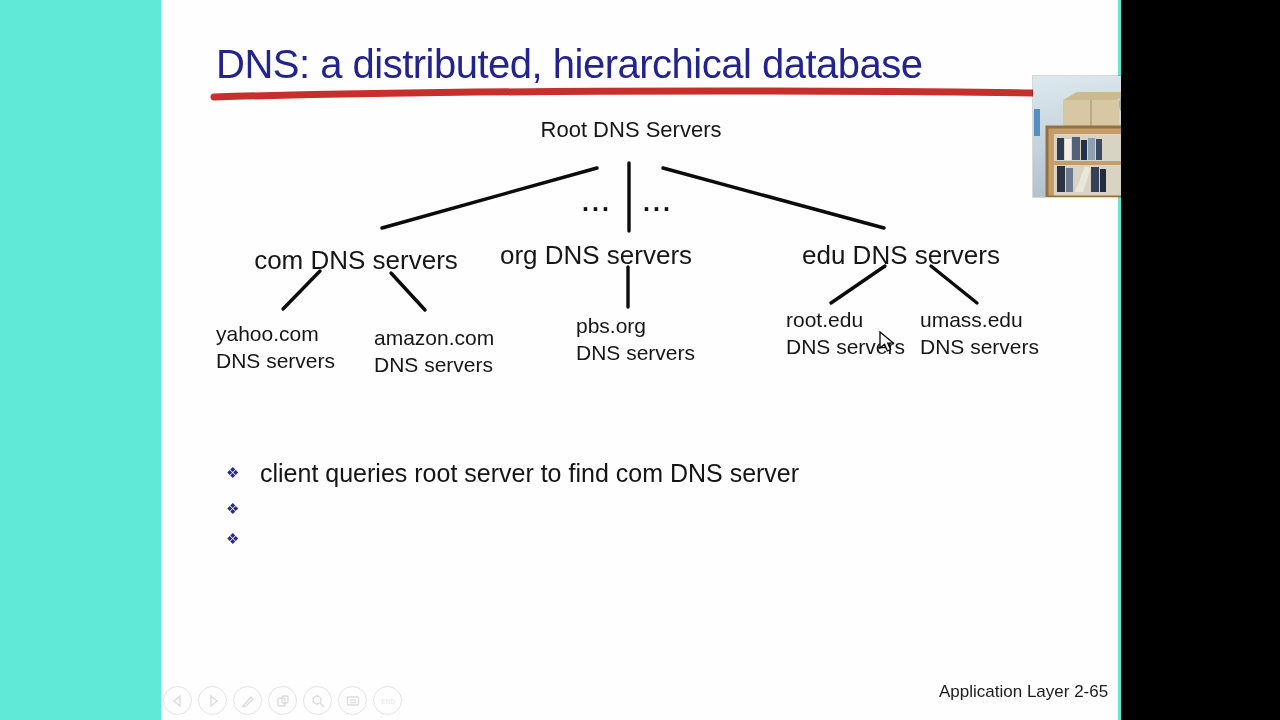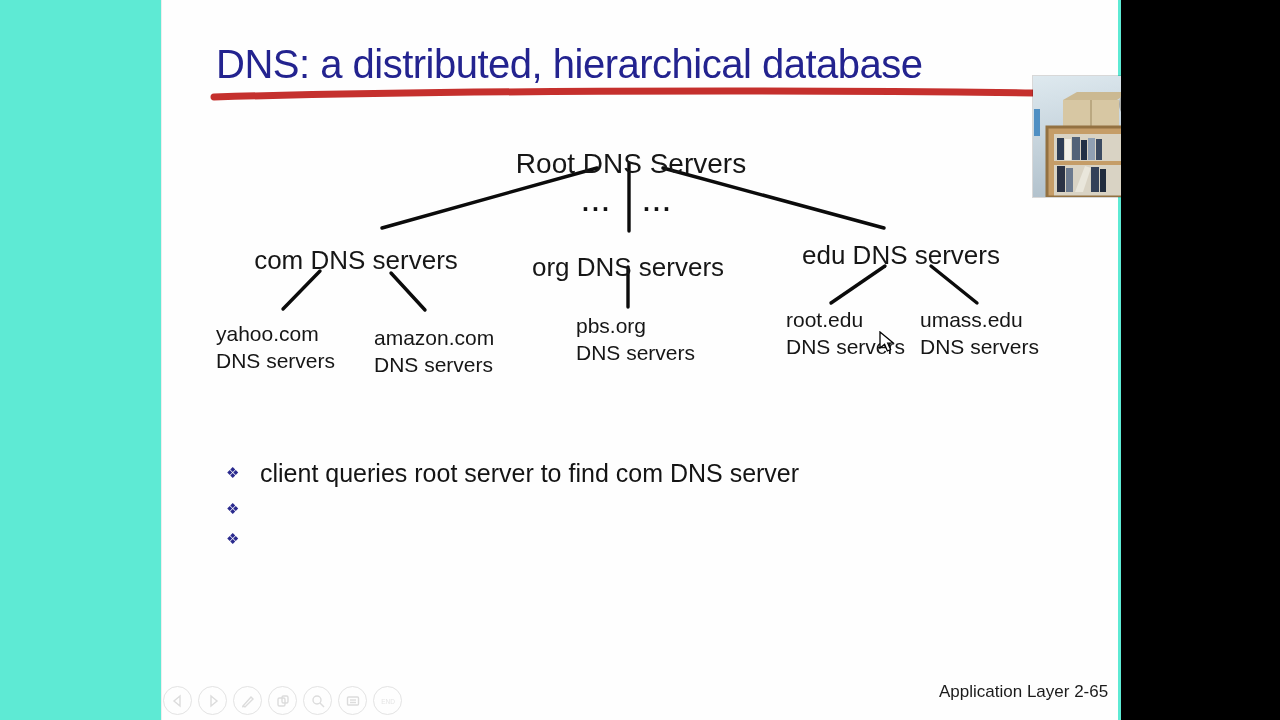--- a/index.html
+++ b/index.html
@@ -48,25 +48,25 @@
       <line x1="597" y1="168" x2="382" y2="228"></line>
       <line x1="663" y1="168" x2="884" y2="228"></line>
       <line x1="320" y1="271" x2="283" y2="309"></line>
       <line x1="391" y1="273" x2="425" y2="310"></line>
       <line x1="628" y1="267" x2="628" y2="307"></line>
       <line x1="885" y1="266" x2="831" y2="303"></line>
       <line x1="931" y1="266" x2="977" y2="303"></line>
     </g>
   </svg>
 
-  <div class="abs tree-label centered" style="left:631px;top:148px;font-size:28px;">Root DNS Servers</div>
+  <div class="abs tree-label centered" style="left:631px;top:117px;font-size:22px;">Root DNS Servers</div>
   <div class="abs dots centered" style="left:597px;top:188px;">...</div>
   <div class="abs dots centered" style="left:658px;top:188px;">...</div>
   <div class="abs tree-label centered" style="left:356px;top:245px;">com DNS servers</div>
-  <div class="abs tree-label centered" style="left:628px;top:240px;margin-top:12px;">org DNS servers</div>
+  <div class="abs tree-label centered" style="left:596px;top:240px;">org DNS servers</div>
   <div class="abs tree-label centered" style="left:901px;top:240px;">edu DNS servers</div>
 
   <div class="abs leaf" style="left:216px;top:320px;">
     <div>yahoo.com</div>
     <div>DNS servers</div>
   </div>
   <div class="abs leaf" style="left:374px;top:324px;">
     <div>amazon.com</div>
     <div>DNS servers</div>
   </div>

